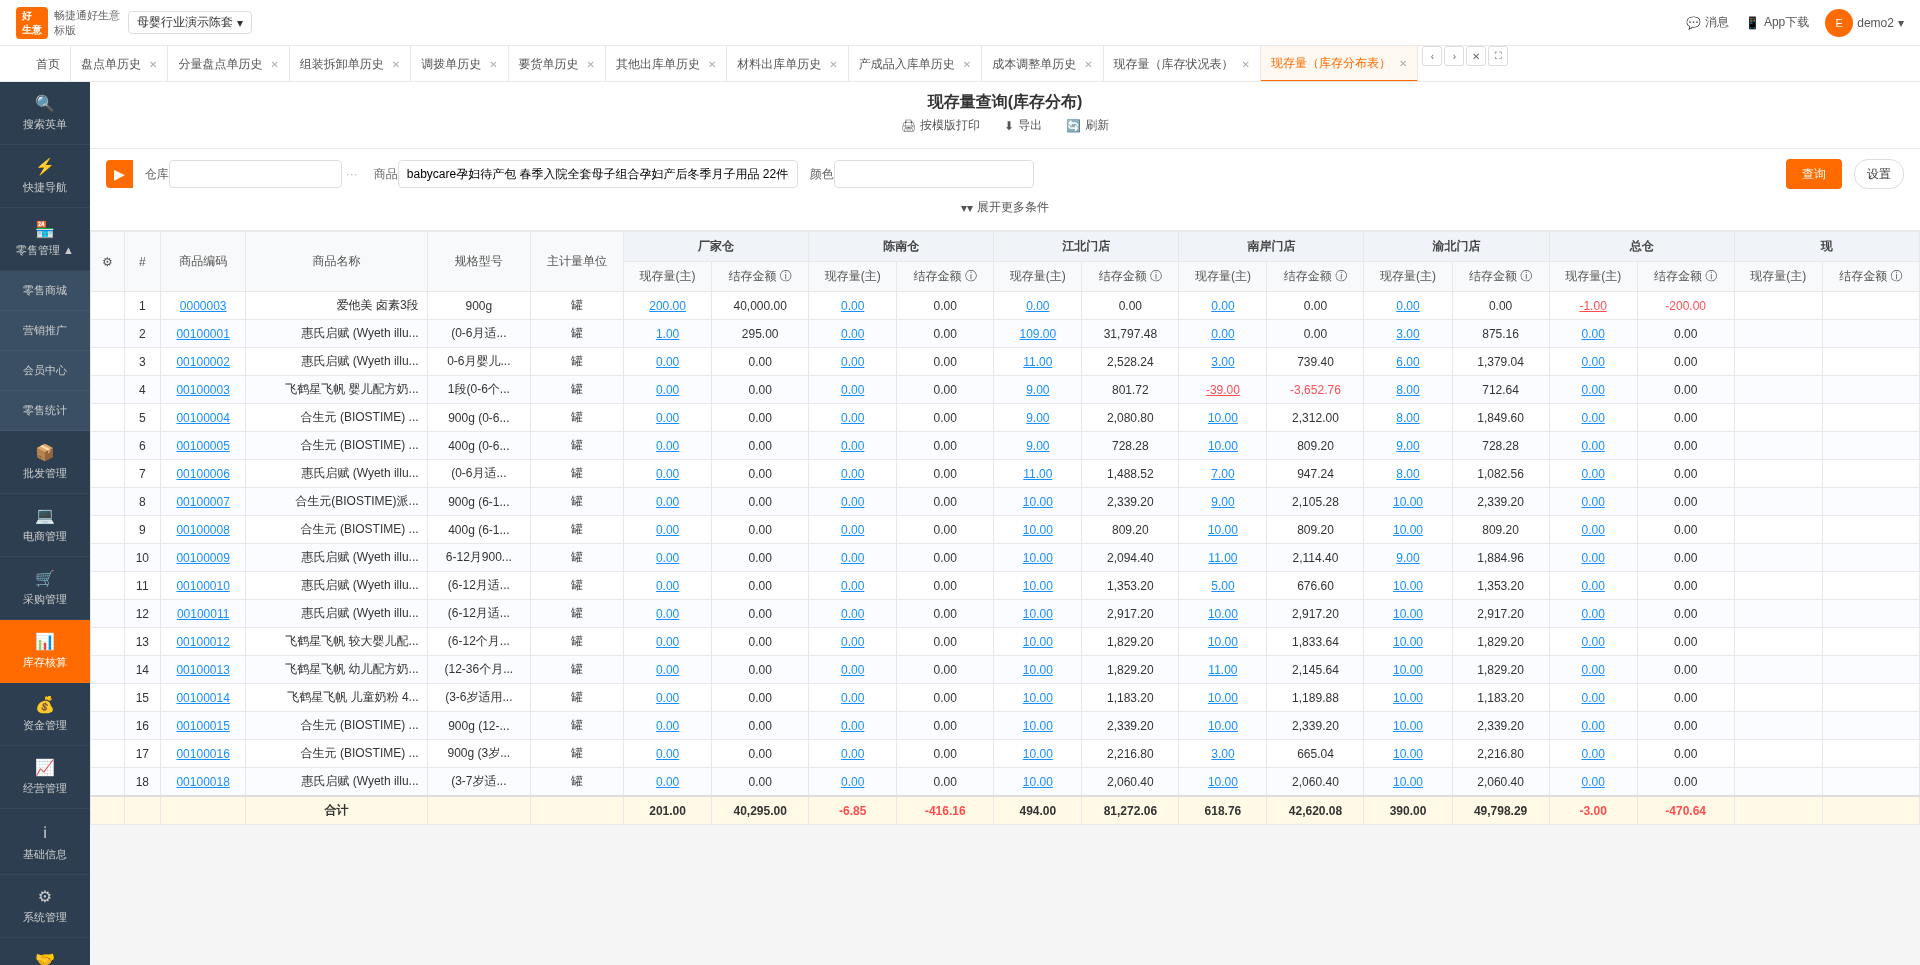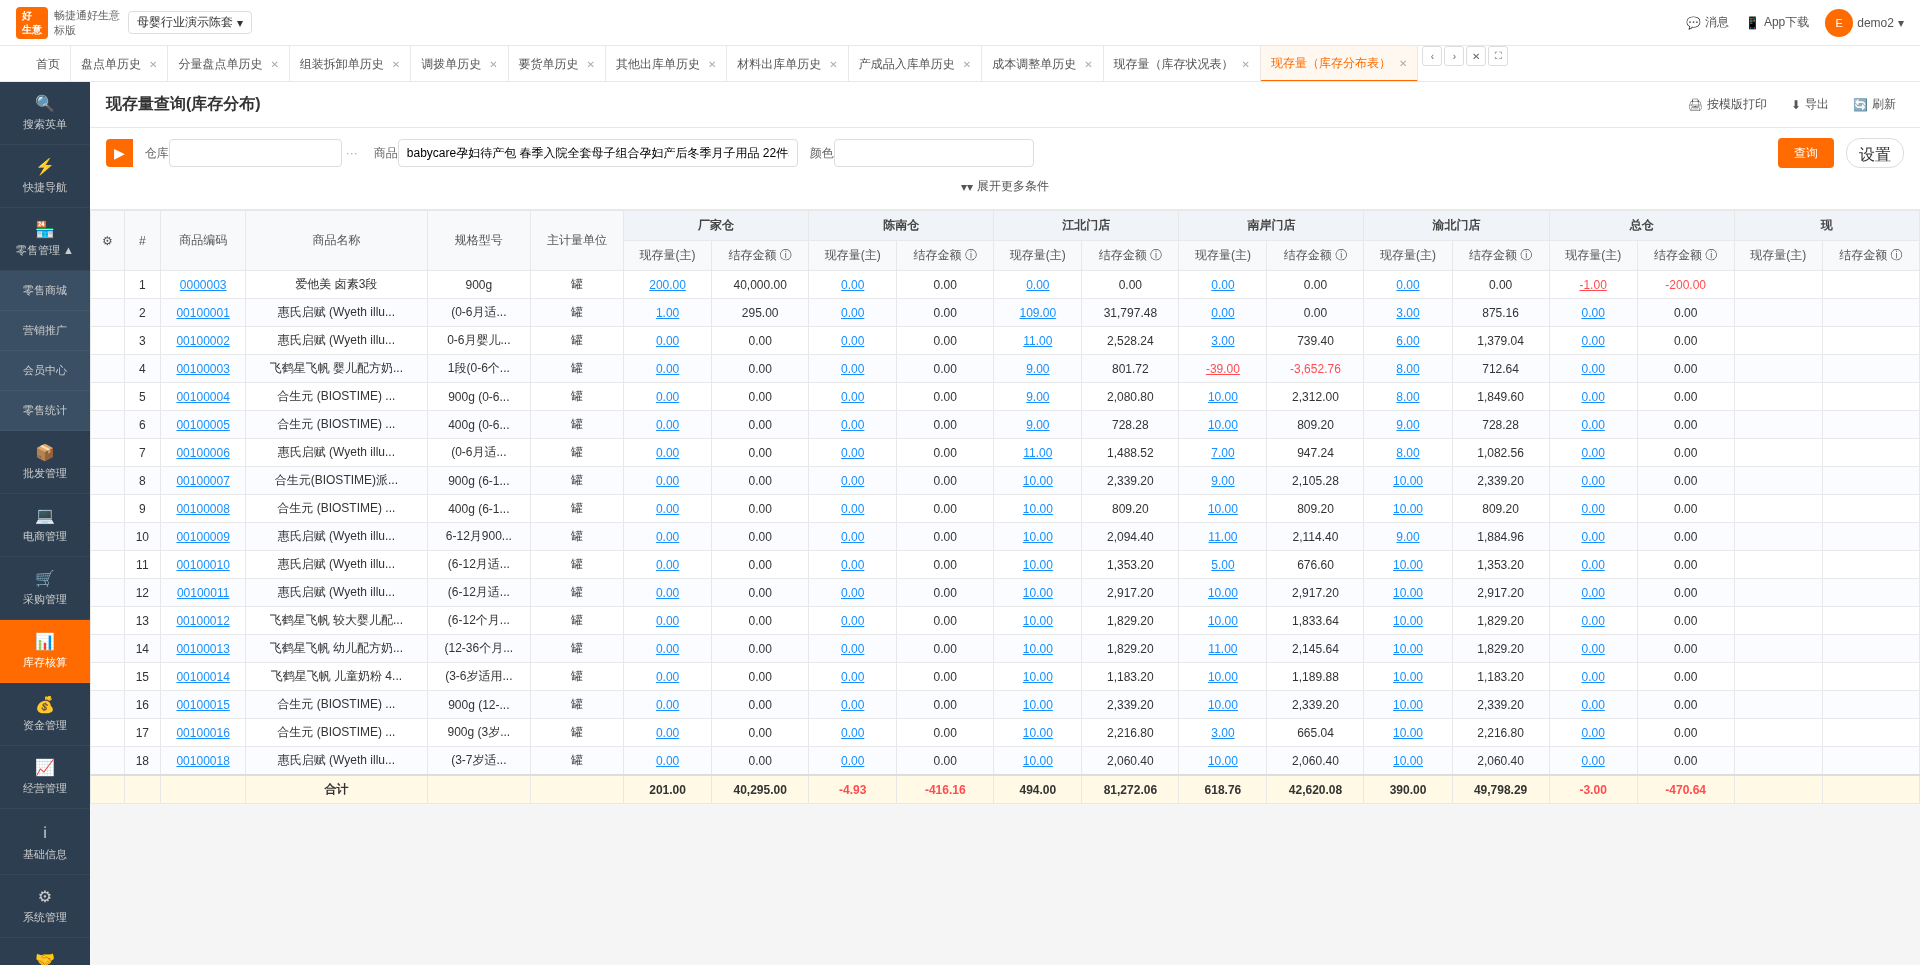--- a/index.html
+++ b/index.html
@@ -37,47 +37,47 @@
     .sidebar-item { padding: 12px 4px; text-align: center; cursor: pointer; color: #ccc; font-size: 11px; border-bottom: 1px solid rgba(255,255,255,0.05); }
     .sidebar-item.active { background: #ff6b00; color: #fff; }
     .sidebar-item .s-icon { font-size: 16px; margin-bottom: 4px; }
     .sidebar-item .s-label { font-size: 11px; }
     .sidebar-sub { background: #3a4f63; }
 
     
     .content-area { flex: 1; display: flex; flex-direction: column; overflow: hidden; background: #f5f5f5; }
 
     
-    .page-header { background: #fff; padding: 10px 16px; border-bottom: 1px solid #e8e8e8; display: flex; align-items: center; justify-content: space-between; flex-shrink: 0; }
+    .page-header { background: #fff; padding: 10px 16px; border-bottom: 1px solid #e8e8e8; display: flex; align-items: center; justify-content: space-between; flex-shrink: 0; flex-direction: column; }
     .page-title { font-size: 16px; font-weight: bold; color: #333; }
     .header-actions { display: flex; gap: 8px; align-items: center; }
     .btn-icon { display: flex; align-items: center; gap: 4px; padding: 4px 8px; border: none; background: none; cursor: pointer; color: #555; font-size: 12px; }
 
     
     .filter-area { background: #fff; padding: 10px 16px; border-bottom: 1px solid #e8e8e8; flex-shrink: 0; }
     .filter-row { display: flex; align-items: center; gap: 12px; flex-wrap: wrap; }
     .filter-item { display: flex; align-items: center; }
     .filter-label { font-size: 12px; color: #666; white-space: nowrap; }
     .filter-input { border: 1px solid #ddd; border-radius: 4px; padding: 4px 8px; font-size: 12px; height: 28px; min-width: 80px; }
     .filter-input-wide { min-width: 400px; }
     .filter-input-medium { min-width: 200px; }
     .filter-dots { color: #aaa; padding: 0 4px; }
     .btn-orange { background: #ff6b00; color: #fff; border: none; border-radius: 4px; padding: 6px 16px; cursor: pointer; font-size: 12px; height: 30px; }
-    .btn-white { background: #fff; color: #333; border: 1px solid #ddd; border-radius: 14px; padding: 6px 12px; cursor: pointer; font-size: 16px; height: 30px; }
+    .btn-white { background: #fff; color: #333; border: 1px solid #ddd; border-radius: 14px; padding: 6px 12px; cursor: pointer; font-size: 12px; height: 30px; }
     .filter-expand-toggle { display: flex; align-items: center; justify-content: center; gap: 4px; color: #555; cursor: pointer; font-size: 12px; padding: 4px; margin-top: 6px; }
 
     
     .table-wrapper { flex: 1; overflow: auto; padding: 0; }
     .data-table { width: 100%; border-collapse: collapse; font-size: 12px; background: #fff; }
     .data-table th { background: #f8f9fa; border: 1px solid #e8e8e8; padding: 6px 8px; text-align: center; font-weight: normal; color: #555; white-space: nowrap; position: sticky; top: 0; z-index: 2; margin-top: 40px; }
     .data-table th.group-header { background: #f0f4f8; font-weight: bold; color: #444; }
     .data-table td { border: 1px solid #e8e8e8; padding: 5px 8px; text-align: center; white-space: nowrap; }
     .data-table tr.alt td { background: #fafcff; }
     .data-table tr.highlight-row td { background: #fff9e6; }
-    .data-table td.text-left { text-align: center; }
+    .data-table td.text-left { text-align: right; }
     .data-table td.num-link { color: #1890ff; text-decoration: underline; cursor: pointer; }
     .data-table td.negative { color: #ff4d4f; }
     .total-row td { background: #f5f5f5; font-weight: bold; border-top: 2px solid #ddd; }
     .total-row td.negative { color: #ff4d4f; }
 
     
     ::-webkit-scrollbar { width: 6px; height: 6px; }
     ::-webkit-scrollbar-track { background: #f1f1f1; }
     ::-webkit-scrollbar-thumb { background: #ccc; border-radius: 3px; }
 
@@ -724,21 +724,21 @@
           <tfoot id="table-foot">
           <tr class="total-row highlight-row">
   <td></td>
   <td></td>
   <td></td>
   <td>合计</td>
   <td></td>
   <td></td>
   <td>201.00</td>
   <td>40,295.00</td>
-  <td class="negative">-4.93</td>
+  <td class="negative">-6.85</td>
   <td class="negative">-416.16</td>
   <td>494.00</td>
   <td>81,272.06</td>
   <td>618.76</td>
   <td>42,620.08</td>
   <td>390.00</td>
   <td>49,798.29</td>
   <td class="negative">-3.00</td>
   <td class="negative">-470.64</td>
   <td></td>

